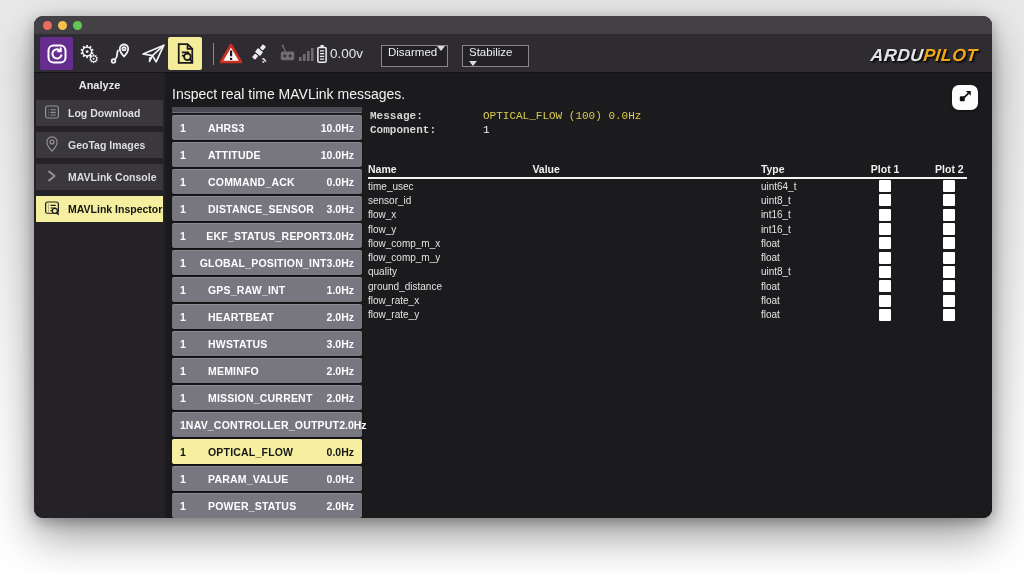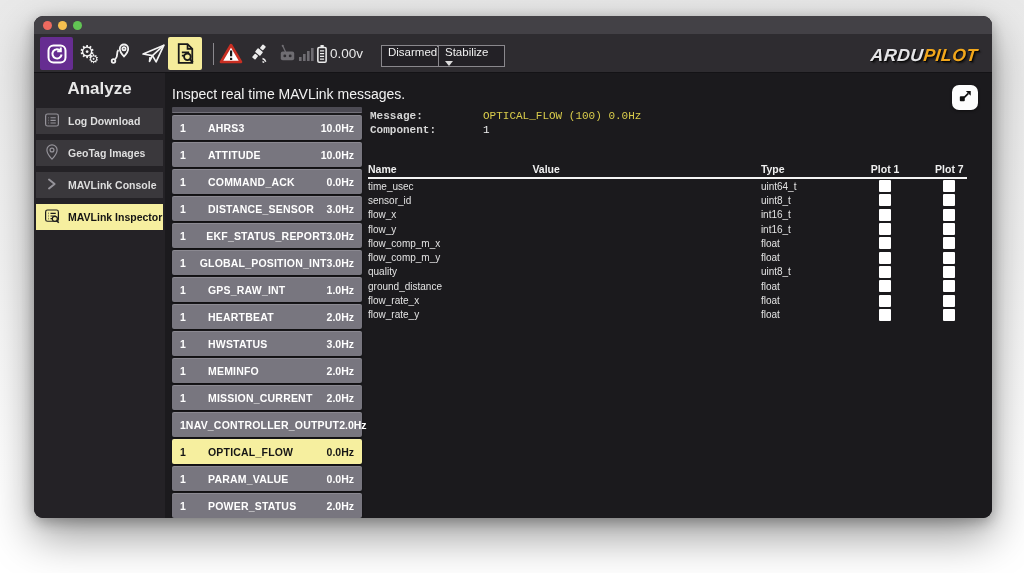--- a/index.html
+++ b/index.html
@@ -34,32 +34,32 @@
   .ic-warn { left:184px; width:26px; }
   .ic-sat  { left:212px; width:26px; }
   .ic-rc   { left:241px; width:24px; }
   .ic-sig  { left:264px; width:18px; }
   .ic-batt { left:281px; width:14px; }
   .tb-voltage { position:absolute; left:296px; top:0; height:39px; display:flex;
     align-items:center; color:#e9e9e9; font-size:13.5px; }
   .dropdown { position:absolute; top:11px; width:67px; height:22px; background:#232126;
     border:1px solid #8a888d; color:#f0f0f0; font-size:11.5px; display:flex;
     align-items:flex-start; justify-content:space-between; padding:0 6px; cursor:default; }
-  .dd-arm { left:347px; } .dd-mode { left:404px;flex-direction:column; }
+  .dd-arm { left:347px; } .dd-mode { left:428px;flex-direction:column; }
   .dd-caret { width:0; height:0; border-left:4px solid transparent;
     border-right:4px solid transparent; border-top:5px solid #dcdcdc; }
   .logo { position:absolute; right:14px; top:9px; height:24px; display:flex;
     align-items:center; font-style:italic; font-weight:900; font-size:17.5px;
     letter-spacing:.5px; transform:skewX(-6deg);
     text-shadow:1px 1px 0 #0a0a0a, 2px 2px 2px rgba(0,0,0,.6); }
   .logo .l1 { color:#e4e4e6; } .logo .l2 { color:#f2a71b; }
 
   
   .sidebar { position:absolute; top:57px; left:0; width:131px; bottom:0; background:#242226; }
-  .sb-title { margin-top:6px; text-align:center; color:#e8e8e8; font-size:17px; font-weight:bold; }
+  .sb-title { margin-top:6px; text-align:center; color:#e8e8e8; font-size:11px; font-weight:bold; }
   .sb-items { margin-top:9px; }
   .sb-item { margin:0 2px 6px 2px; height:26px; background:#3a383c; display:flex;
     align-items:center; gap:7px; padding-left:7px; color:#dedede; font-weight:bold;
     font-size:10.5px; cursor:default; }
   .sb-item svg { flex:0 0 auto; }
   .sb-item.active { background:#f6ef9f; color:#141414; }
 
   
   .main { position:absolute; top:57px; left:131px; right:0; bottom:0; background:#1b1a1d; }
   .subtitle { position:absolute; left:7px; top:13px; color:#f2f2f2; font-size:14px; font-weight:normal; }
@@ -386,21 +386,21 @@
         </svg>
       </span>
     </div>
 
     <div class="ftable">
       <div class="t-header">
         <span class="c-name">Name</span>
         <span class="c-value">Value</span>
         <span class="c-type">Type</span>
         <span class="c-plot">Plot 1</span>
-        <span class="c-plot">Plot 7</span>
+        <span class="c-plot">Plot 2</span>
       </div>
 
       <div class="t-row">
         <span class="c-name">time_usec</span>
         <span class="c-value"></span>
         <span class="c-type">uint64_t</span>
         <span class="c-plot">
             <span class="checkbox"></span>
           </span>
         <span class="c-plot">

